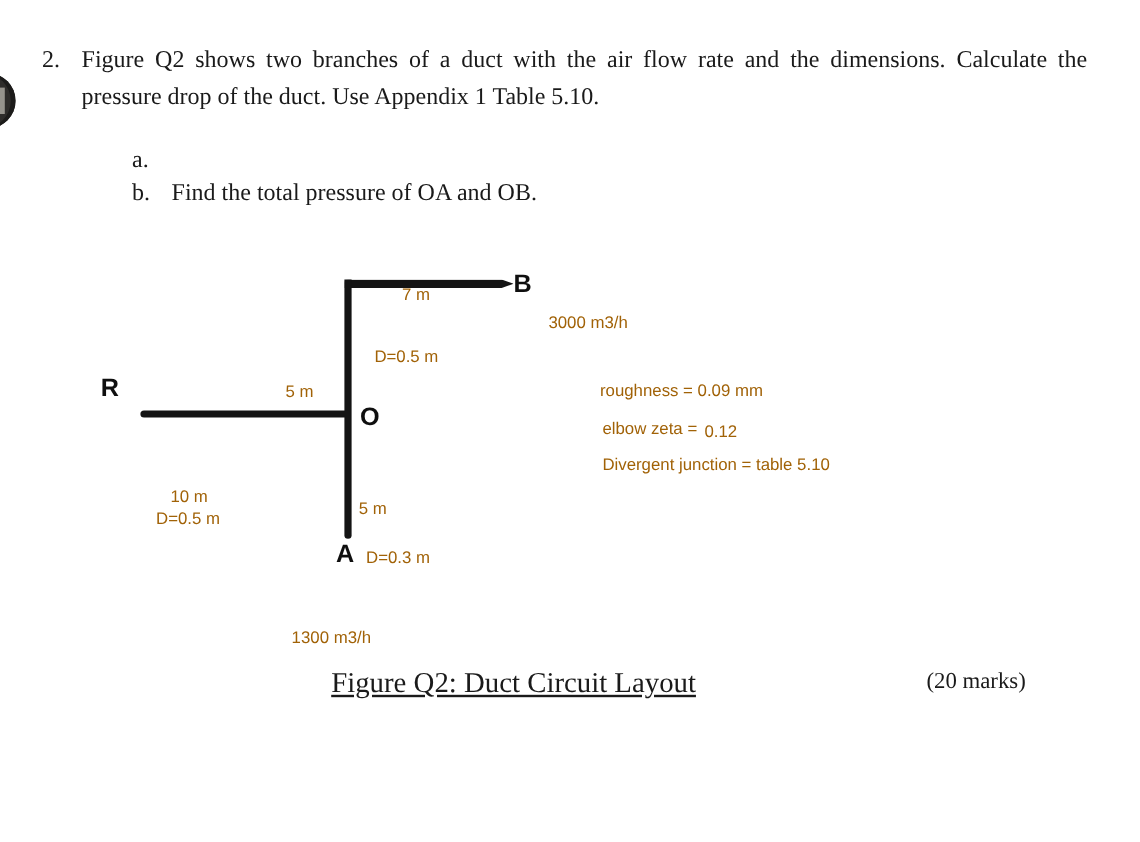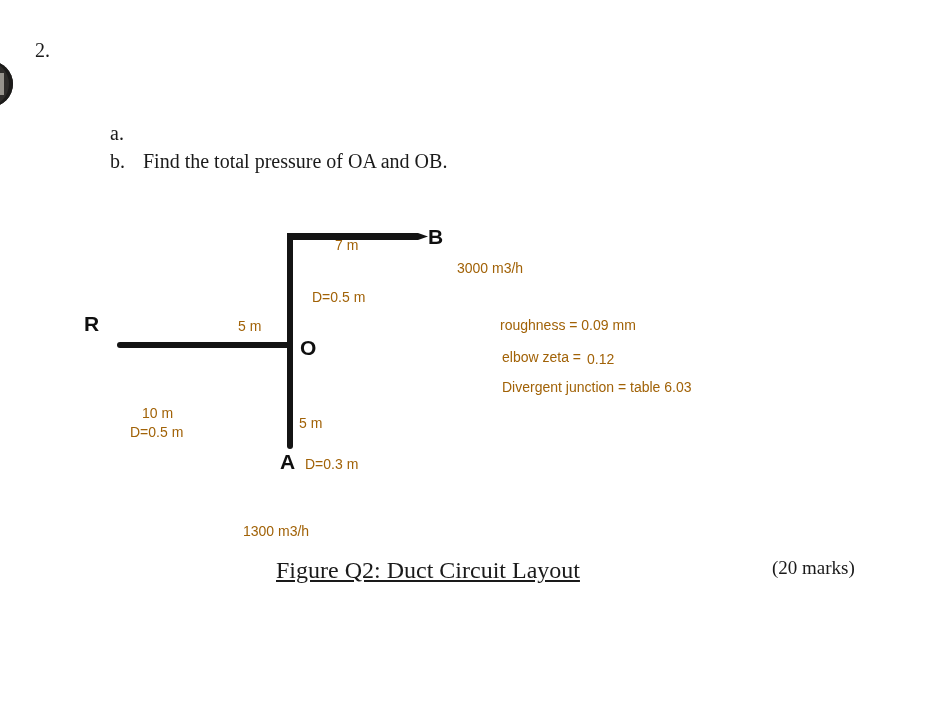--- a/index.html
+++ b/index.html
@@ -90,20 +90,21 @@
 </head>
 <body>
 
 <div class="page">
 
   <div class="abs clip-icon">
     <div class="inner"></div>
   </div>
 
   <div class="abs q-number">2.</div>
+  <div class="abs q-text">Figure Q2 shows two branches of a duct with the air flow rate and the dimensions. Calculate the pressure drop of the duct. Use Appendix 1 Table 5.10.</div>
 
   <span class="abs sub-label" style="left:110px; top:119px;">a.</span>
   <span class="abs sub-label" style="left:110px; top:147px;">b.</span>
   <span class="abs sub-text" style="left:143px; top:147px;">Find the total pressure of OA and OB.</span>
 
   <div>
 
     <div class="abs duct-line line-top"></div>
     <div class="abs duct-line line-vertical"></div>
     <div class="abs duct-line line-left"></div>
@@ -120,19 +121,19 @@
     <span class="abs dim-label" style="left:130px; top:391px;">D=0.5 m</span>
     <span class="abs dim-label" style="left:299px; top:382px;">5 m</span>
     <span class="abs dim-label" style="left:305px; top:423px;">D=0.3 m</span>
     <span class="abs dim-label" style="left:457px; top:227px;">3000 m3/h</span>
     <span class="abs dim-label" style="left:243px; top:490px;">1300 m3/h</span>
 
     <div class="abs dim-label param-line" style="left:500px; top:284px;">roughness = 0.09 mm</div>
     <div class="abs dim-label param-line" style="left:502px; top:316px;text-align:center;">
       <span>elbow zeta =</span><span class="param-value">0.12</span>
     </div>
-    <div class="abs dim-label param-line" style="left:502px; top:346px;">Divergent junction = table 6.03</div>
+    <div class="abs dim-label param-line" style="left:502px; top:346px;">Divergent junction = table 5.10</div>
   </div>
 
   <div class="abs caption">Figure Q2: Duct Circuit Layout</div>
   <div class="abs marks">(20 marks)</div>
 
 </div>
 
 </body></html>

